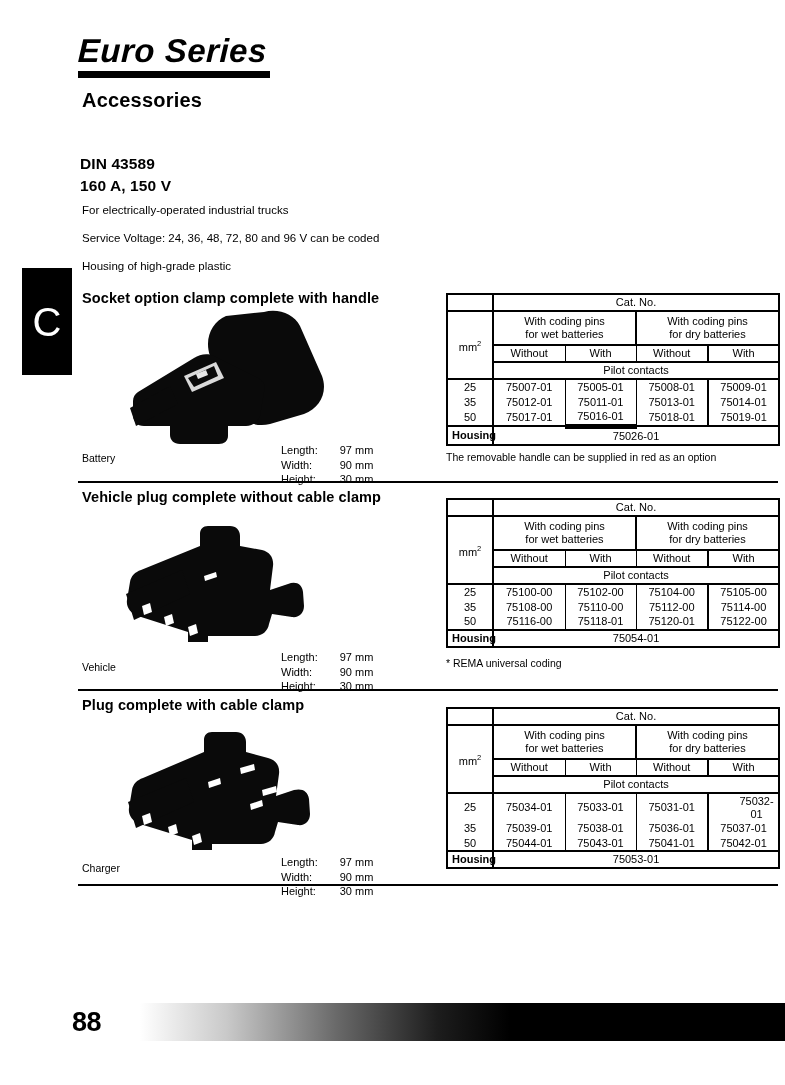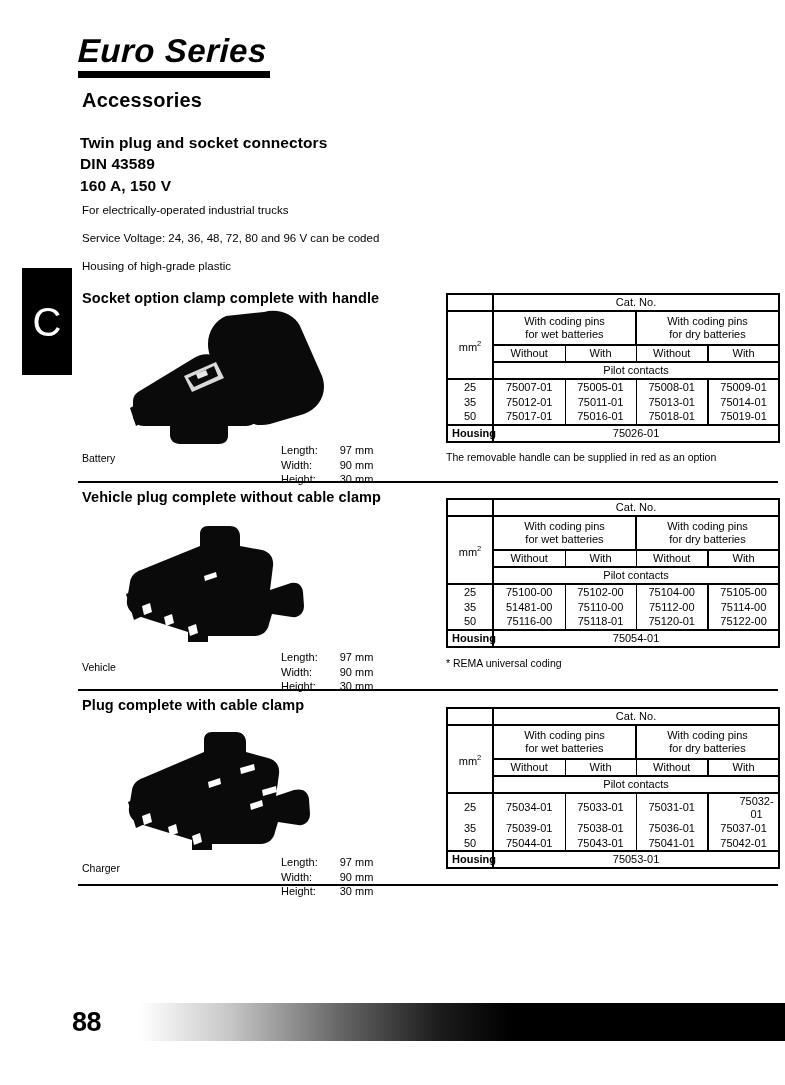--- a/index.html
+++ b/index.html
@@ -110,21 +110,20 @@
 <body>
 
 <div class="page">
 
   <div class="title-block">
     <div class="main-title">Euro Series</div>
     <div class="title-rule"></div>
   </div>
   <div class="sub-title">Accessories</div>
 
-  <div class="spec-line spec1">Twin plug and socket connectors</div>
   <div class="spec-line spec2">DIN 43589</div>
   <div class="spec-line spec3">160 A, 150 V</div>
 
   <div class="note note1">For electrically-operated industrial trucks</div>
   <div class="note note2">Service Voltage: 24, 36, 48, 72, 80 and 96 V can be coded</div>
   <div class="note note3">Housing of high-grade plastic</div>
 
   <div class="c-tab">C</div>
 
   <div class="section sec1">
@@ -214,21 +213,21 @@
       <tr>
         <td class="outer data">35</td>
         <td class="data">75012-01</td>
         <td class="data">75011-01</td>
         <td class="data">75013-01</td>
         <td class="outer data">75014-01</td>
       </tr>
       <tr>
         <td class="outer data" style="border-bottom:1px solid #000;">50</td>
         <td class="data" style="border-bottom:1px solid #000;">75017-01</td>
-        <td class="data" style="border-bottom:1px solid #000000;">75016-01</td>
+        <td class="data" style="border-bottom:5px solid #000000;">75016-01</td>
         <td class="data" style="border-bottom:1px solid #000;">75018-01</td>
         <td class="outer data" style="border-bottom:1px solid #000;">75019-01</td>
       </tr>
       <tr>
         <td class="outer housing-label">Housing</td>
         <td class="outer" colspan="4">75026-01</td>
       </tr>
     </tbody>
   </table>
   <div class="tbl-note" style="top:451px;">The removable handle can be supplied in red as an option</div>
@@ -311,21 +310,21 @@
       </tr>
       <tr>
         <td class="outer data" style="border-top:1px solid #000;">25</td>
         <td class="data" style="border-top:1px solid #000;">75100-00</td>
         <td class="data" style="border-top:1px solid #000;">75102-00</td>
         <td class="data" style="border-top:1px solid #000;">75104-00</td>
         <td class="outer data" style="border-top:1px solid #000;">75105-00</td>
       </tr>
       <tr>
         <td class="outer data">35</td>
-        <td class="data">51481-00</td>
+        <td class="data">75108-00</td>
         <td class="data">75110-00</td>
         <td class="data">75112-00</td>
         <td class="outer data">75114-00</td>
       </tr>
       <tr>
         <td class="outer data" style="border-bottom:1px solid #000;">50</td>
         <td class="data" style="border-bottom:1px solid #000;">75116-00</td>
         <td class="data" style="border-bottom:1px solid #000;">75118-01</td>
         <td class="data" style="border-bottom:1px solid #000;margin-top:41px;">75120-01</td>
         <td class="outer data" style="border-bottom:1px solid #000;margin-left:32px;">75122-00</td>

